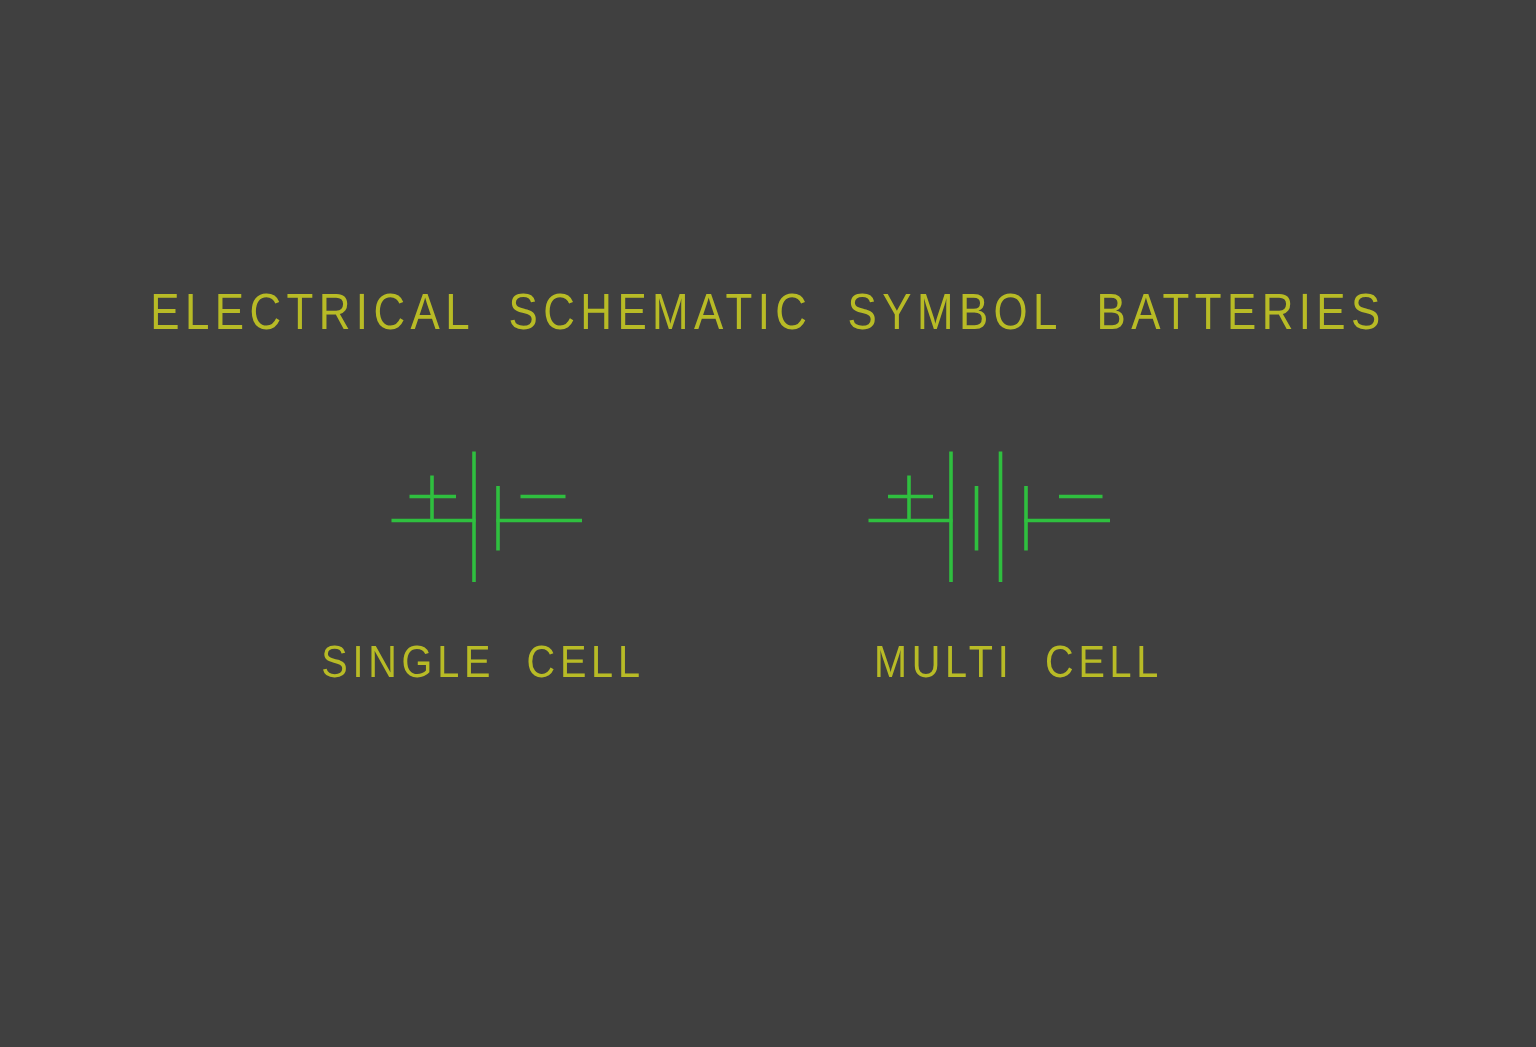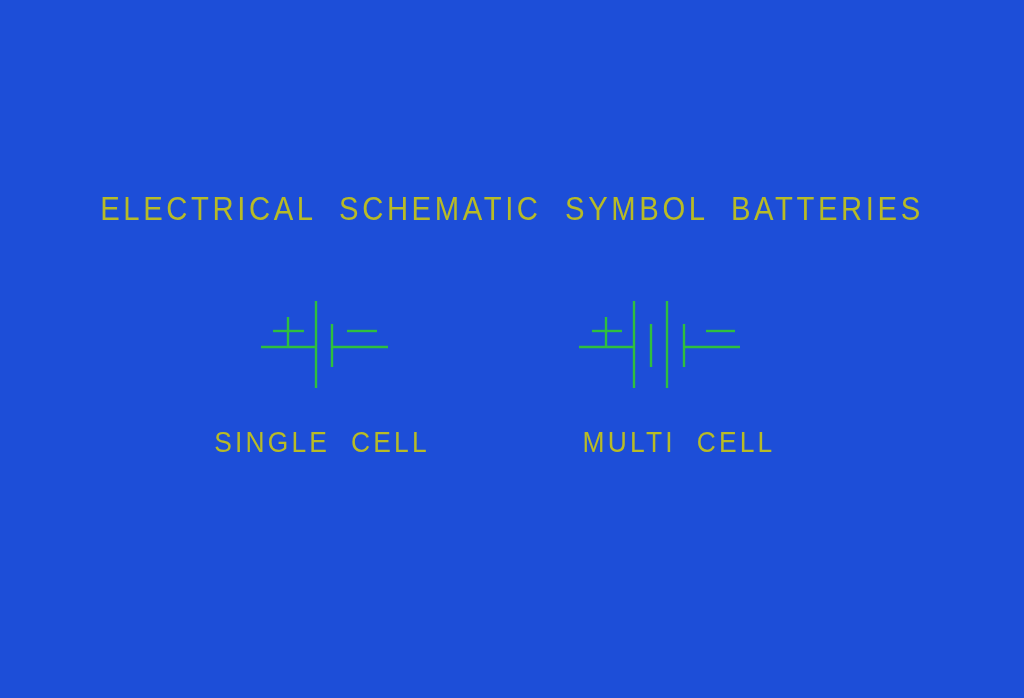--- a/index.html
+++ b/index.html
@@ -59,21 +59,21 @@
     left: 0;
     top: 0;
     width: 1024px;
     height: 698px;
     pointer-events: none;
   }
 </style>
 </head>
 <body>
 
-<div id="canvas" style="background: #1d4ed8;">
+<div id="canvas" style="background: #404040;">
 
   <div class="title" style="color: rgb(184, 187, 38);">ELECTRICAL  SCHEMATIC  SYMBOL  BATTERIES</div>
 
   <svg class="symbol-svg" viewBox="0 0 1024 698">
     <g stroke="#2fbf3f" stroke-width="2.4" stroke-linecap="butt" fill="none">
 
       <line x1="261" y1="347" x2="317" y2="347"></line>
 
       <line x1="316" y1="301" x2="316" y2="388"></line>
 

